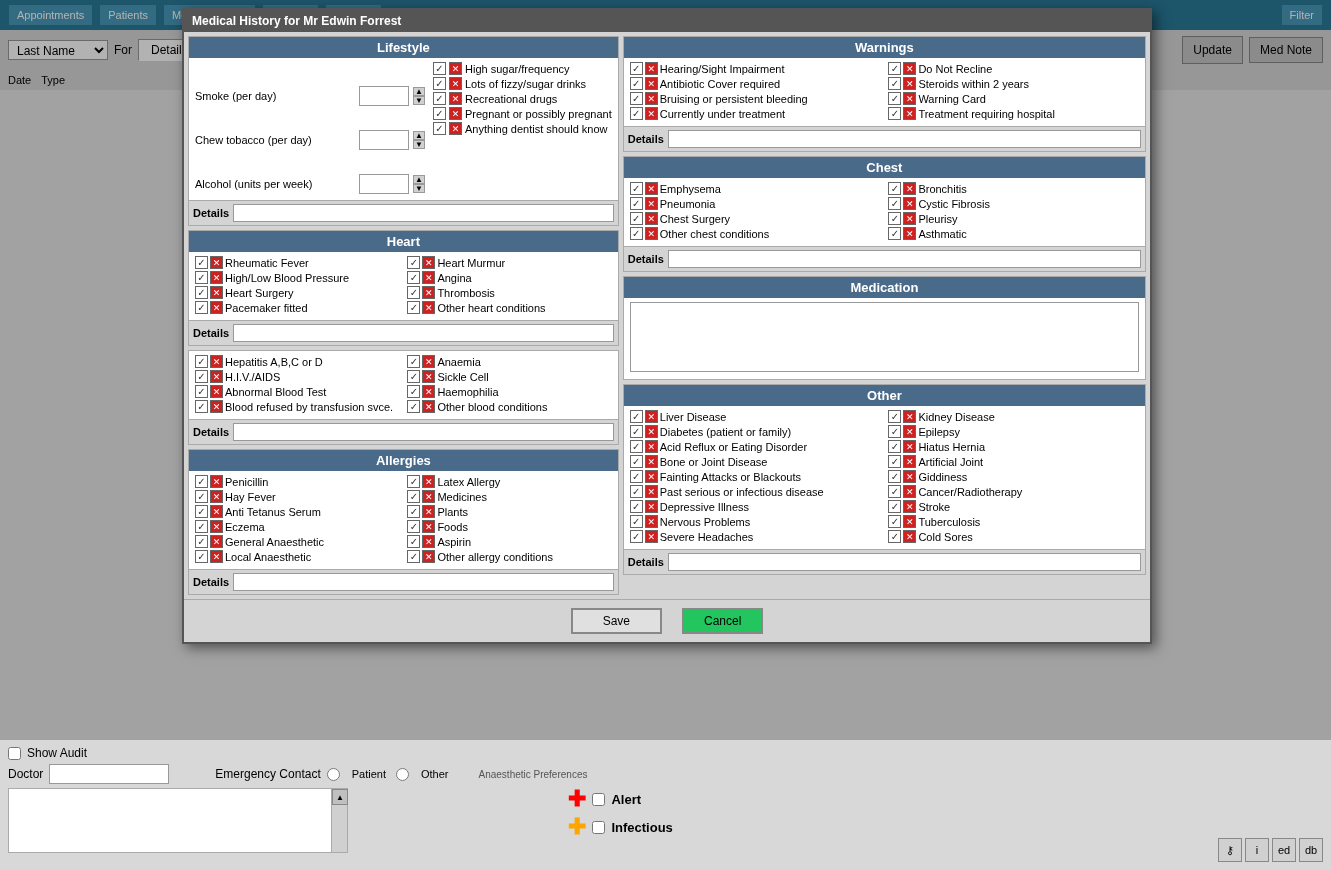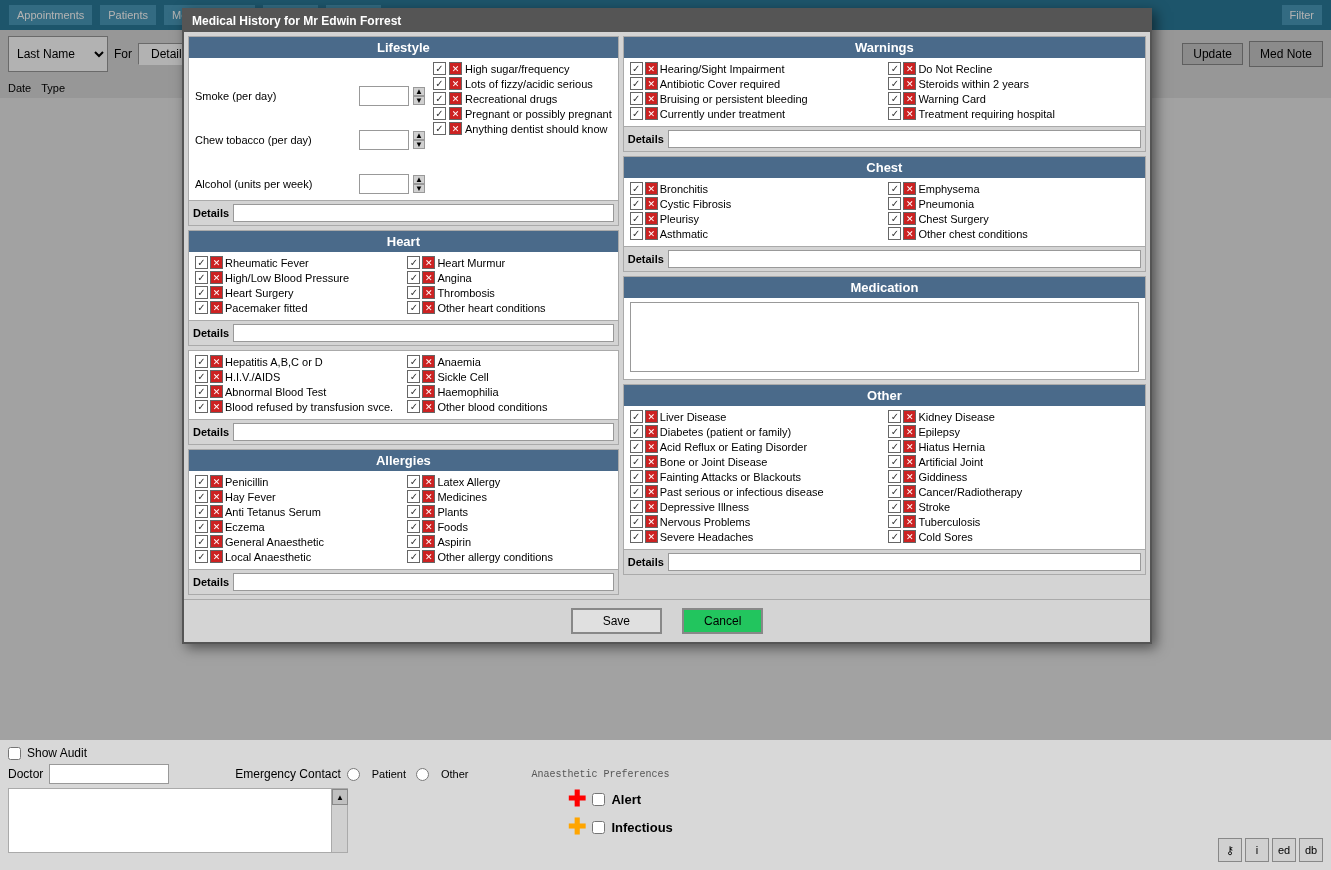--- a/index.html
+++ b/index.html
@@ -37,31 +37,31 @@
       font-size: 11px;
       cursor: pointer;
       height: 22px;
     }
 
     .dropdown-field {
       background: white;
       border: 1px solid #999;
       padding: 2px 4px;
       font-size: 12px;
-      height: 36px;
+      height: 20px;
       min-width: 100px;
     }
 
     .update-btn {
       background: #c8c8c8;
       border: 1px solid #888;
       padding: 2px 10px;
       font-size: 12px;
       cursor: pointer;
-      height: 22px;
+      height: 28px;
     }
 
     .med-note-btn {
       background: #c8c8c8;
       border: 1px solid #888;
       padding: 2px 10px;
       font-size: 12px;
       cursor: pointer;
       height: 26px;
     }
@@ -442,21 +442,21 @@
 
           <div class="lifestyle-checks">
             <div class="lifestyle-check-item">
               <div class="cb checked"></div>
               <div class="cb-x"></div>
               <span class="item-label">High sugar/frequency</span>
             </div>
             <div class="lifestyle-check-item">
               <div class="cb checked"></div>
               <div class="cb-x"></div>
-              <span class="item-label">Lots of fizzy/acidic serious</span>
+              <span class="item-label">Lots of fizzy/sugar drinks</span>
             </div>
             <div class="lifestyle-check-item">
               <div class="cb checked"></div>
               <div class="cb-x"></div>
               <span class="item-label">Recreational drugs</span>
             </div>
             <div class="lifestyle-check-item">
               <div class="cb checked"></div>
               <div class="cb-x"></div>
               <span class="item-label">Pregnant or possibly pregnant</span>
@@ -713,58 +713,58 @@
         </div>
       </div>
 
       <div class="section">
         <div class="section-header">Chest</div>
         <div class="section-content two-col">
           <div>
             <div class="check-item">
               <div class="cb checked"></div>
               <div class="cb-x"></div>
+              <span class="item-label">Emphysema</span>
+            </div>
+            <div class="check-item">
+              <div class="cb checked"></div>
+              <div class="cb-x"></div>
+              <span class="item-label">Pneumonia</span>
+            </div>
+            <div class="check-item">
+              <div class="cb checked"></div>
+              <div class="cb-x"></div>
+              <span class="item-label">Chest Surgery</span>
+            </div>
+            <div class="check-item">
+              <div class="cb checked"></div>
+              <div class="cb-x"></div>
+              <span class="item-label">Other chest conditions</span>
+            </div>
+          </div>
+          <div>
+            <div class="check-item">
+              <div class="cb checked"></div>
+              <div class="cb-x"></div>
               <span class="item-label">Bronchitis</span>
             </div>
             <div class="check-item">
               <div class="cb checked"></div>
               <div class="cb-x"></div>
               <span class="item-label">Cystic Fibrosis</span>
             </div>
             <div class="check-item">
               <div class="cb checked"></div>
               <div class="cb-x"></div>
               <span class="item-label">Pleurisy</span>
             </div>
             <div class="check-item">
               <div class="cb checked"></div>
               <div class="cb-x"></div>
               <span class="item-label">Asthmatic</span>
-            </div>
-          </div>
-          <div>
-            <div class="check-item">
-              <div class="cb checked"></div>
-              <div class="cb-x"></div>
-              <span class="item-label">Emphysema</span>
-            </div>
-            <div class="check-item">
-              <div class="cb checked"></div>
-              <div class="cb-x"></div>
-              <span class="item-label">Pneumonia</span>
-            </div>
-            <div class="check-item">
-              <div class="cb checked"></div>
-              <div class="cb-x"></div>
-              <span class="item-label">Chest Surgery</span>
-            </div>
-            <div class="check-item">
-              <div class="cb checked"></div>
-              <div class="cb-x"></div>
-              <span class="item-label">Other chest conditions</span>
             </div>
           </div>
         </div>
         <div class="details-row">
           <span class="details-label">Details</span>
           <input class="details-input" type="text" style="">
         </div>
       </div>
 
       <div class="section">
@@ -888,32 +888,32 @@
 </div>
 
 <div style="position:absolute; bottom:0; left:0; right:0; height:130px; background:#d8d8d8; padding:6px 8px;">
   <div style="display:flex; align-items:center; gap:6px; margin-bottom:4px;">
     <input type="checkbox" style="">
     <span>Show Audit</span>
   </div>
   <div style="display:flex; align-items:center; gap:6px; margin-bottom:4px;">
     <span>Doctor</span>
     <input class="doctor-input" type="text" style="">
-    <span style="margin-left:60px;">Emergency Contact</span>
+    <span style="margin-left:40px;">Emergency Contact</span>
     <div class="radio-group">
       <div class="radio-item">
         <input type="radio" name="contact" style="">
         <span>Patient</span>
       </div>
       <div class="radio-item">
         <input type="radio" name="contact" style="">
         <span>Other</span>
       </div>
     </div>
-    <span style="margin-left:57px;font-family:Liberation Mono, monospace;" class="anaesthetic-label">Anaesthetic Preferences</span>
+    <span style="margin-left:24px;" class="anaesthetic-label">Anaesthetic Preferences</span>
   </div>
 
   <div style="display:flex; gap:20px; margin-top:4px;">
     <div style="position:relative; width:340px; height:65px; border:1px solid #aaa; background:white;">
       <textarea style="width: 100%; height: 100%; border: none; resize: none; font-size: 11px; padding: 2px;"></textarea>
       <div style="position:absolute; right:0; top:0; bottom:0; width:16px; background:#d0d0d0; border-left:1px solid #aaa;">
         <div style="width:16px; height:16px; background:#c0c0c0; border:1px solid #888; display:flex; align-items:center; justify-content:center; font-size:8px;">▲</div>
       </div>
     </div>
 

